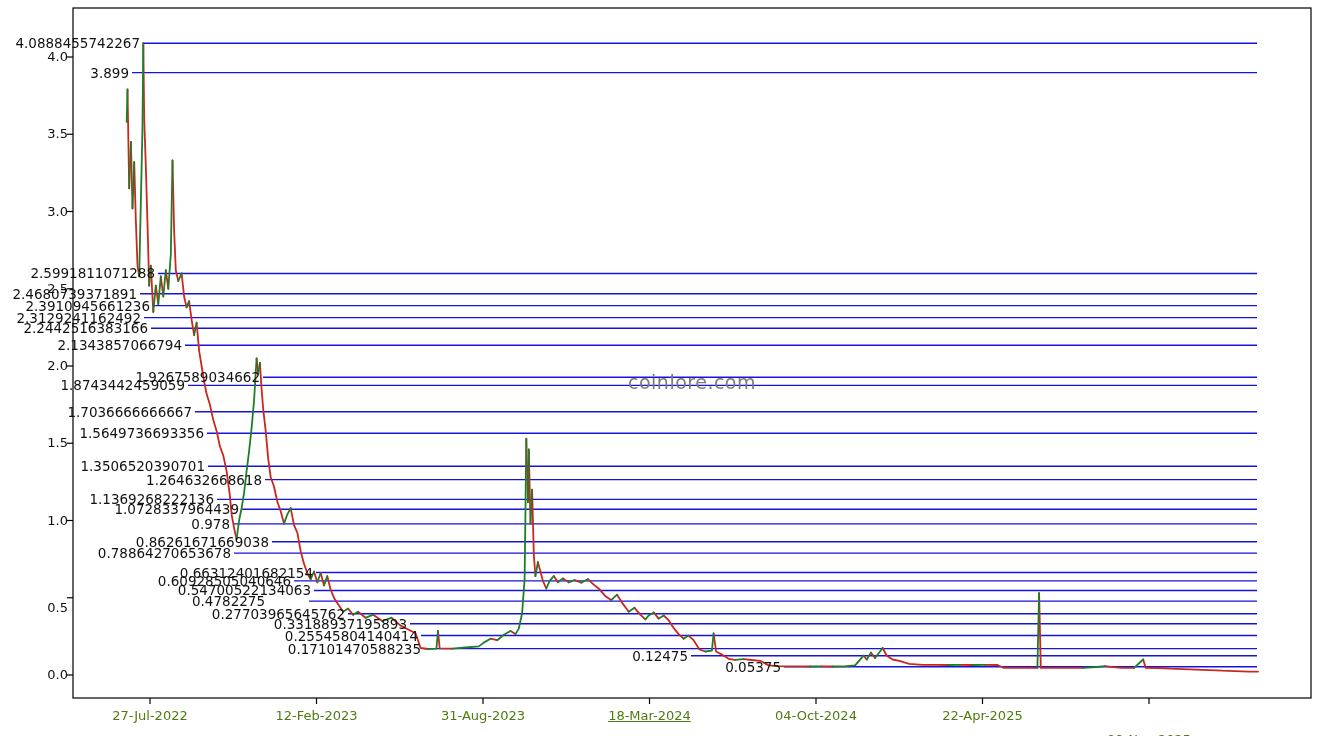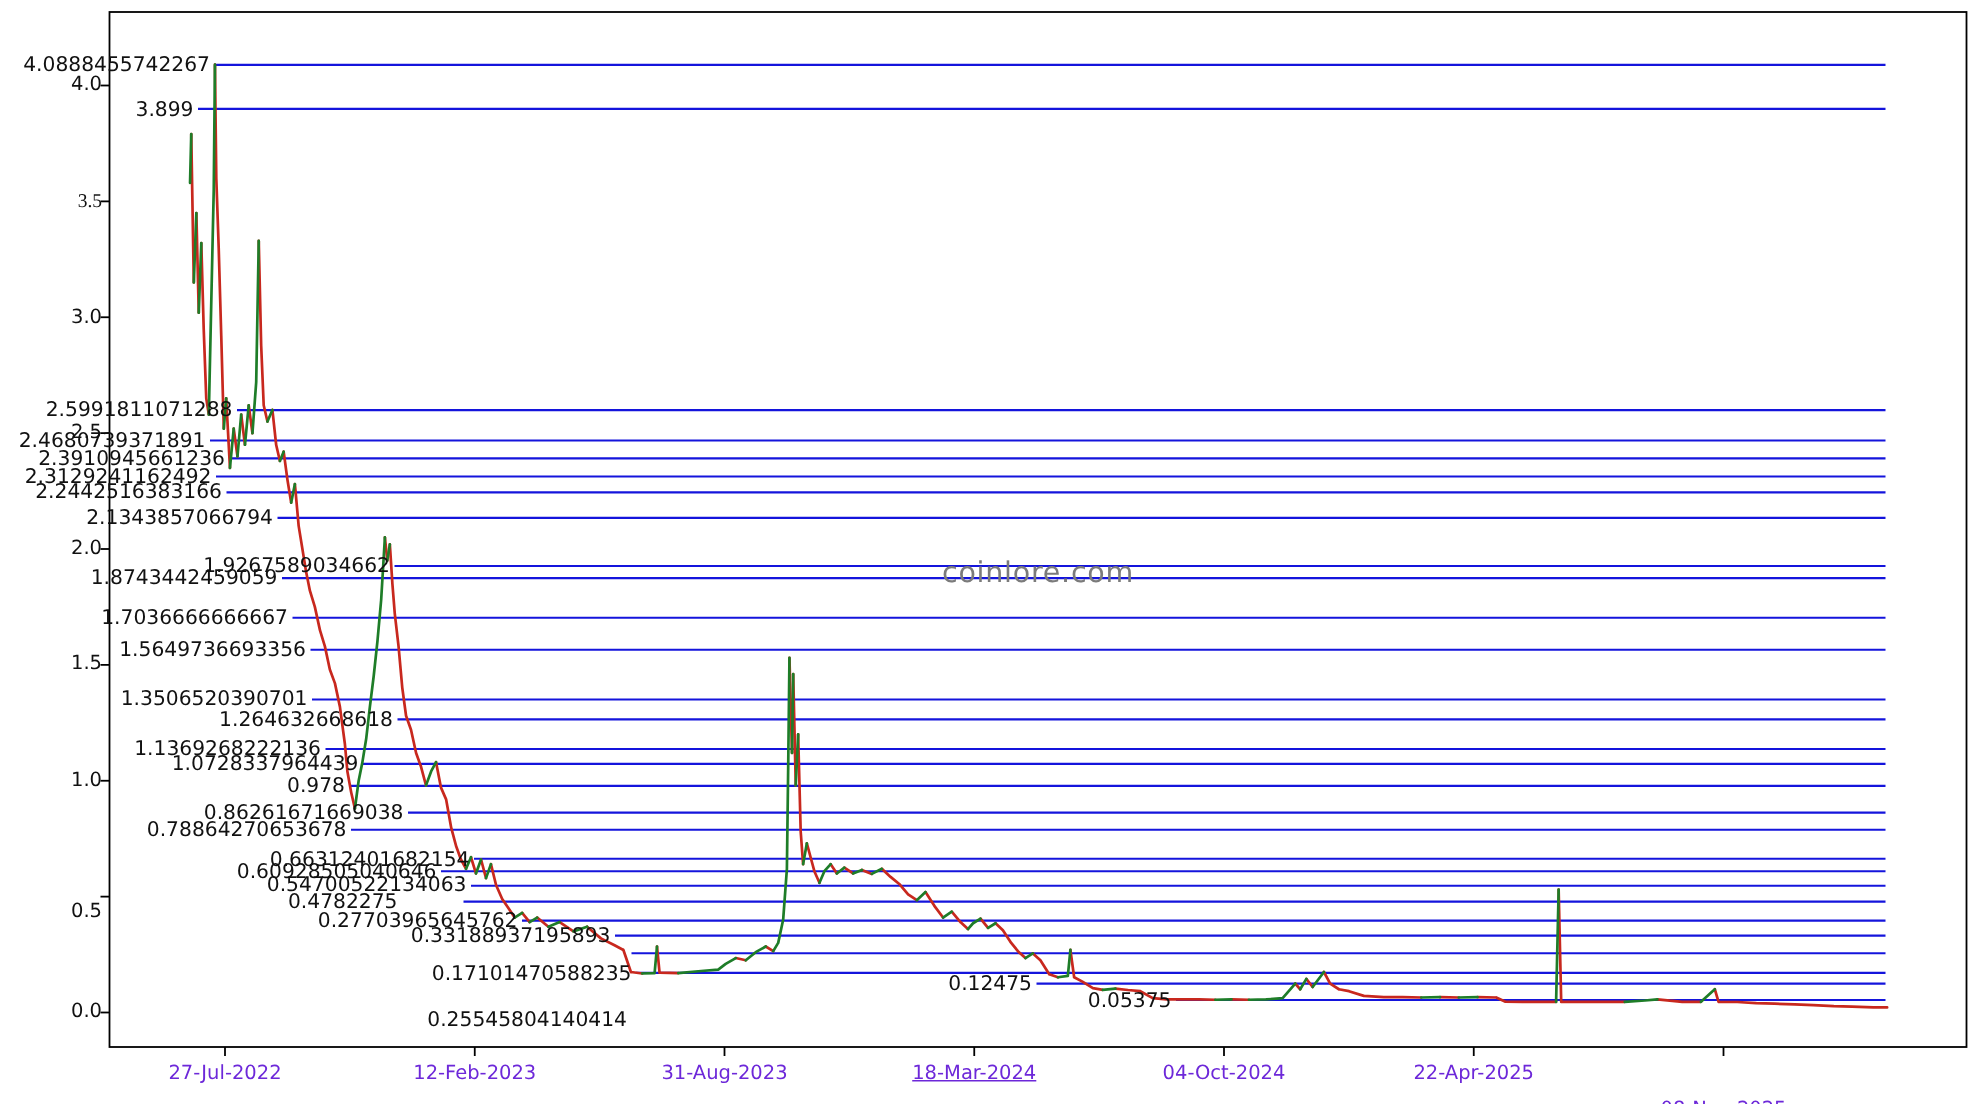--- a/index.html
+++ b/index.html
@@ -2,21 +2,21 @@
 <html><head>
 <meta charset="utf-8">
 <style>
   html,body{margin:0;padding:0;background:#ffffff;}
   #canvas{position:relative;width:1322px;height:736px;background:#ffffff;overflow:hidden;
           font-family:"DejaVu Sans","Liberation Sans",sans-serif;}
   #chart-svg{position:absolute;left:0;top:0;}
   .lvl-label{position:absolute;width:300px;text-align:right;font-size:13.5px;color:#111;
              line-height:18px;white-space:nowrap;pointer-events:none;}
   .ytick{position:absolute;width:60px;text-align:right;font-size:13px;color:#111;line-height:16px;}
-  .xtick{position:absolute;width:120px;text-align:center;font-size:13px;color:#6d28d9;line-height:16px;}
+  .xtick{position:absolute;width:120px;text-align:center;font-size:13px;color:#4d7c0f;line-height:16px;}
   #watermark{position:absolute;font-size:19px;color:#7b7b7b;letter-spacing:.5px;
              transform:translate(-50%,-50%);}
 </style>
 </head>
 <body>
 
 <div id="canvas">
   <svg id="chart-svg" width="1322" height="736">
       <rect x="73" y="8" width="1238" height="690" fill="none" stroke="#000000" stroke-width="1.2"></rect>
       <line x1="67" y1="675" x2="73" y2="675" stroke="#000000" stroke-width="1.2"></line>
@@ -68,21 +68,21 @@
       <path d="M126.7 121.9L127.5 89.4M129.2 188.3L130.9 142.0M132.5 208.4L134.2 162.1M139.2 276.4L140.8 203.8M140.8 203.8L142.5 126.5M142.5 126.5L143.3 43.1M149.2 285.7L150.8 265.6M153.3 311.9L155.8 285.7M158.3 304.2L160.8 276.4M163.3 296.5L165.8 270.2M168.3 288.8L170.8 254.8M170.8 254.8L172.5 160.5M178.3 281.0L181.6 273.3M186.6 307.3L189.1 301.1M194.1 335.1L196.6 322.7M236.6 539.0L239.1 520.5M239.1 520.5L241.6 508.1M241.6 508.1L244.1 492.7M244.1 492.7L246.6 471.1M246.6 471.1L249.1 451.0M249.1 451.0L251.6 427.8M251.6 427.8L254.1 400.0M254.1 400.0L256.6 358.3M258.2 373.7L259.9 362.9M284.0 523.6L287.4 514.3M287.4 514.3L290.7 508.1M310.7 579.2L314.0 571.5M317.3 582.3L320.7 573.0M324.0 585.4L327.3 576.1M343.1 611.7L348.1 608.6M353.1 614.7L358.1 611.7M365.6 617.8L373.1 614.7M382.3 620.9L391.4 617.8M428.1 649.0L436.4 648.7M436.4 648.7L438.0 631.0M452.2 648.7L465.5 647.5M465.5 647.5L478.8 646.4M478.8 646.4L483.8 642.6M483.8 642.6L490.5 638.7M497.2 640.2L503.8 634.8M503.8 634.8L510.5 631.0M515.5 634.1L518.8 628.6M518.8 628.6L522.1 613.2M522.1 613.2L524.6 579.2M524.6 579.2L525.5 508.1M525.5 508.1L526.3 438.6M528.0 502.0L528.8 449.4M530.5 523.6L532.1 489.6M535.4 576.1L537.9 562.2M546.3 588.5L549.6 580.8M549.6 580.8L553.8 576.1M557.9 582.3L562.9 578.4M568.7 582.3L574.6 580.0M581.2 582.6L587.9 579.2M611.2 600.1L617.0 594.7M628.7 611.7L634.5 607.8M645.3 619.4L648.7 615.5M648.7 615.5L653.7 612.4M658.7 618.6L663.7 615.5M683.6 638.7L688.6 635.6M705.3 651.5L711.9 650.6M711.9 650.6L713.6 633.3M735.2 659.9L743.6 659.1M810.2 666.5L821.0 666.3M832.6 666.5L844.3 666.3M844.3 666.3L855.1 665.4M855.1 665.4L863.5 655.7M866.8 659.5L870.9 652.6M875.1 658.0L882.6 648.0M947.5 665.0L960.0 664.8M972.5 665.0L985.0 664.8M1037.4 667.9L1039.1 593.1M1083.2 667.9L1096.6 667.0M1096.6 667.0L1104.9 666.2M1134.0 667.9L1143.2 659.5" fill="none" stroke="#1e7d28" stroke-width="1.8" stroke-linecap="round"></path>
     </svg>
   <div id="labels">
       <div class="ytick" style="left: 8px; top: 667px;">0.0</div>
       <div class="ytick" style="left: 8px; top: 580px; margin-top: 20px;">0.5</div>
       <div class="ytick" style="left: 8px; top: 512.5px;">1.0</div>
       <div class="ytick" style="left: 8px; top: 435.25px;">1.5</div>
       <div class="ytick" style="left: 8px; top: 358px;">2.0</div>
       <div class="ytick" style="left: 8px; top: 280.75px;">2.5</div>
       <div class="ytick" style="left: 8px; top: 203.5px;">3.0</div>
-      <div class="ytick" style="left: 8px; top: 126.25px; font-family: Liberation Serif, serif;">3.5</div>
+      <div class="ytick" style="left: 8px; top: 126.25px;">3.5</div>
       <div class="ytick" style="left: 8px; top: 49px;">4.0</div>
       <div class="xtick" style="left: 90px; top: 708px;">27-Jul-2022</div>
       <div class="xtick" style="left: 256.5px; top: 708px;">12-Feb-2023</div>
       <div class="xtick" style="left: 423px; top: 708px;">31-Aug-2023</div>
       <div class="xtick" style="left: 589.5px; top: 708px; text-decoration: underline;">18-Mar-2024</div>
       <div class="xtick" style="left: 756px; top: 708px;">04-Oct-2024</div>
       <div class="xtick" style="left: 922.5px; top: 708px;">22-Apr-2025</div>
       <div class="xtick" style="left: 1089px; top: 732px;">08-Nov-2025</div>
       <div class="lvl-label" style="right: 1182px; top: 34.2734px;">4.0888455742267</div>
       <div class="lvl-label" style="right: 1193px; top: 63.6045px;">3.899</div>
@@ -102,19 +102,19 @@
       <div class="lvl-label" style="right: 1083px; top: 500.247px;">1.0728337964439</div>
       <div class="lvl-label" style="right: 1092px; top: 514.899px;">0.978</div>
       <div class="lvl-label" style="right: 1053px; top: 532.726px;">0.86261671669038</div>
       <div class="lvl-label" style="right: 1091px; top: 544.155px;">0.78864270653678</div>
       <div class="lvl-label" style="right: 1009px; top: 563.547px;">0.66312401682154</div>
       <div class="lvl-label" style="right: 1031px; top: 571.865px;">0.60928505040646</div>
       <div class="lvl-label" style="right: 1011px; top: 581.488px;">0.54700522134063</div>
       <div class="lvl-label" style="right: 1057px; top: 592.114px;">0.4782275</div>
       <div class="lvl-label" style="right: 977px; top: 604.758px;">0.27703965645762</div>
       <div class="lvl-label" style="right: 915px; top: 614.723px;">0.33188937195893</div>
-      <div class="lvl-label" style="right: 904px; top: 626.532px; margin-top: 44px;">0.25545804140414</div>
+      <div class="lvl-label" style="right: 904px; top: 626.532px;">0.25545804140414</div>
       <div class="lvl-label" style="right: 901px; top: 639.578px;">0.17101470588235</div>
       <div class="lvl-label" style="right: 634px; top: 646.726px;">0.12475</div>
       <div class="lvl-label" style="right: 541px; top: 657.696px;">0.05375</div>
     </div>
   <div id="watermark" style="left: 692px; top: 355px; color: rgb(123, 123, 123); margin-top: 27px;">coinlore.com</div>
 </div>
 
 </body></html>

